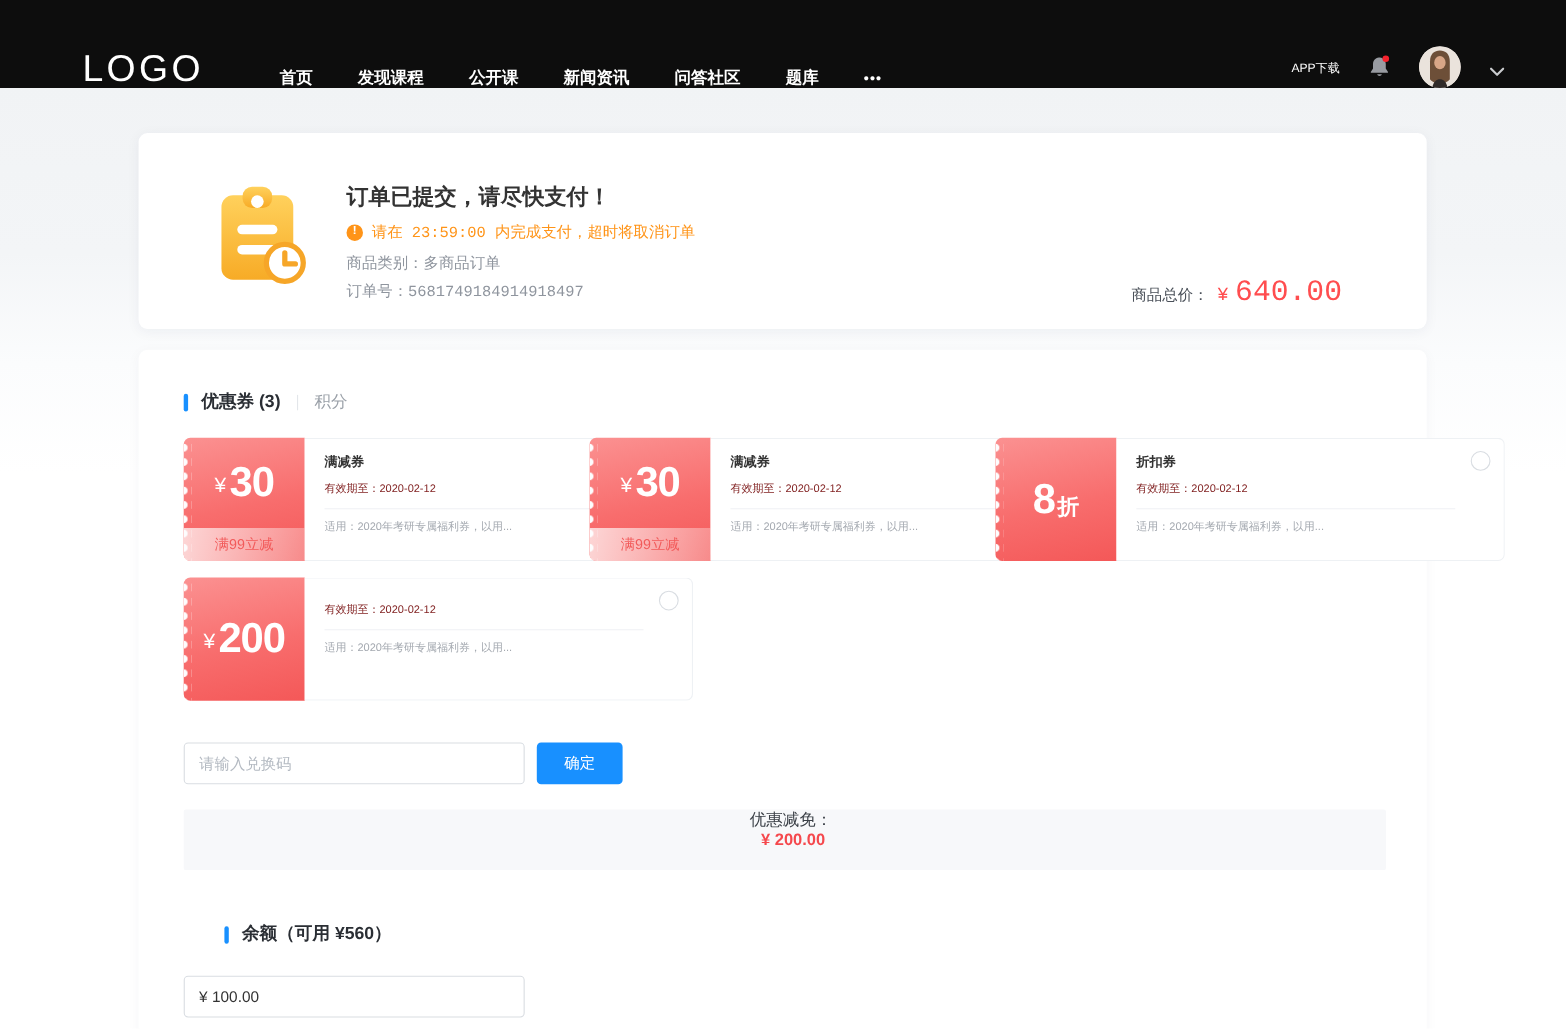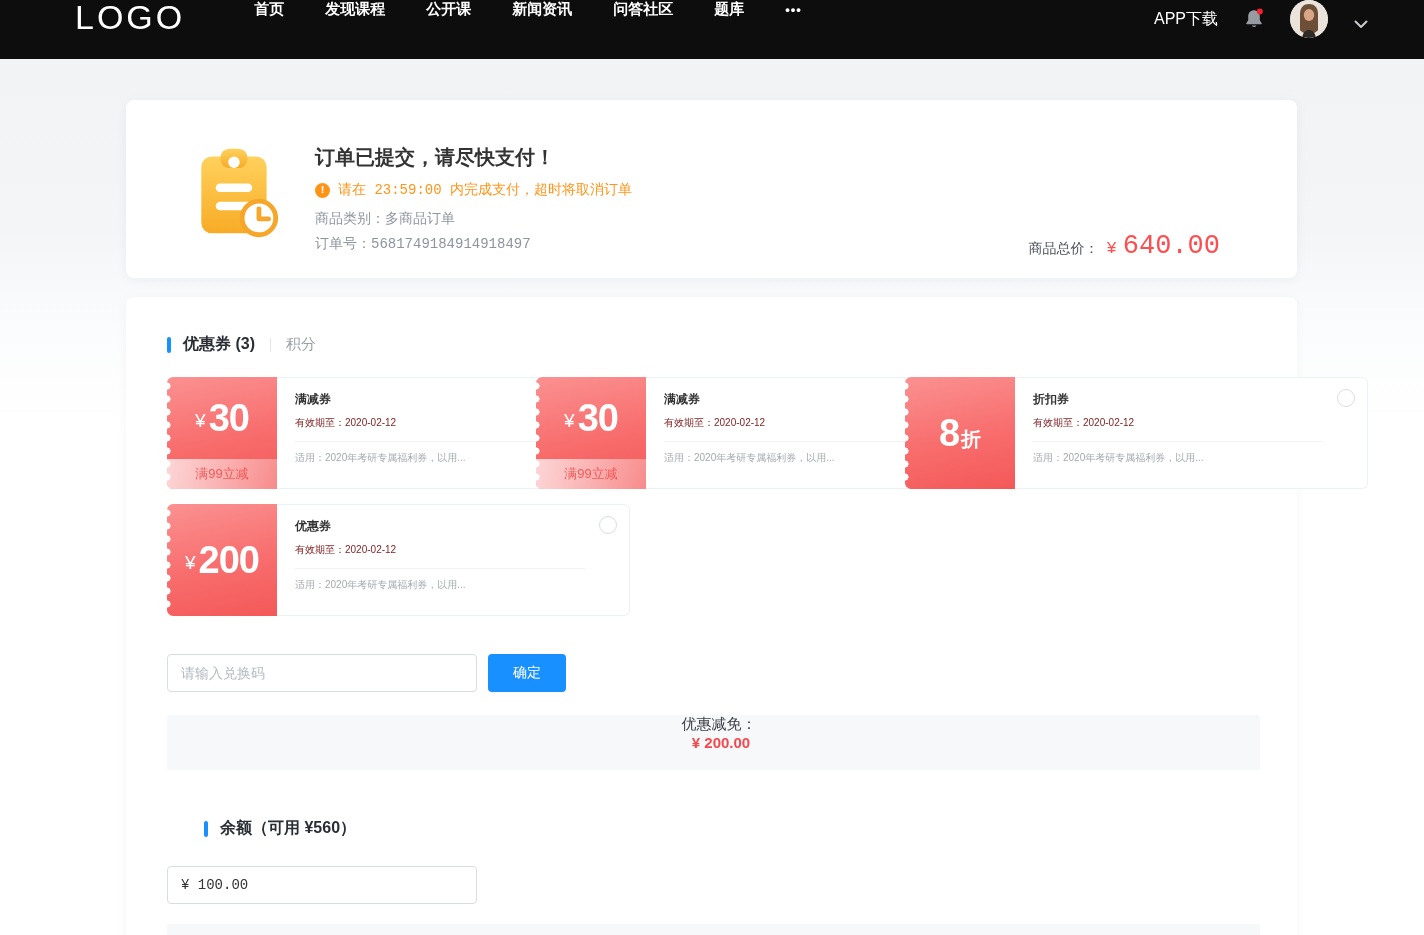--- a/index.html
+++ b/index.html
@@ -1,27 +1,27 @@
 <!DOCTYPE html>
 <html><head>
 <meta charset="utf-8">
 <style>
   * { margin:0; padding:0; box-sizing:border-box; }
   html,body { width:1424px; height:935px; overflow:hidden;
     font-family:"Liberation Sans","DejaVu Sans",sans-serif; }
   body { background:linear-gradient(180deg,#f0f2f4 0px,#f3f5f7 230px,#fbfcfd 330px,#ffffff 430px); }
 
   
-  .nav { height:59px; background:#0d0d0d; display:flex; align-items:flex-start; padding:0 56px 0 75px; }
+  .nav { height:80px; background:#0d0d0d; display:flex; align-items:flex-end; padding:0 56px 0 75px; }
   .logo { color:#fff; font-size:34px; font-weight:200; letter-spacing:3px; line-height:1; }
   .nav-items { display:flex; align-items:center; gap:41px; margin-left:69px; }
   .nav-item { color:#fff; font-size:15px; font-weight:600; cursor:pointer; white-space:nowrap; }
   .nav-item.more { letter-spacing:1px; font-size:13px; }
   .nav-right { margin-left:auto; display:flex; align-items:center; gap:26px; }
-  .app-dl { color:#fff; font-size:16px; cursor:pointer; }
+  .app-dl { color:#fff; font-size:11px; cursor:pointer; }
   .bell { position:relative; width:20px; height:22px; cursor:pointer; }
   .avatar { width:38px; height:38px; border-radius:50%; overflow:hidden; background:#ece6e0; cursor:pointer; }
   .chev { width:14px; height:9px; cursor:pointer; }
 
   
   .wrap { width:1171px; margin:0 auto 0 126px; }
   .banner { margin-top:41px; background:#fff; border-radius:8px; height:178px;
     box-shadow:0 2px 12px rgba(20,40,80,.05); display:flex; align-items:flex-start; padding:44px 77px 0 59px;font-family:Liberation Mono, monospace; }
   .clip-ic { width:96px; height:98px; flex:none; }
   .banner-info { margin-left:34px; }
@@ -78,21 +78,21 @@
   .redeem input::placeholder { color:#b4bac2; }
   .btn-confirm { width:78px; height:38px; margin-left:11px; background:#1890ff; color:#fff;
     border:none; border-radius:4px; font-size:14px; cursor:pointer; font-family:inherit; }
 
   .discount { margin-top:23px; width:1093px; height:55px; background:#f7f8fa; border-radius:2px;
     display:flex; align-items:center; padding-left:11px;flex-direction:column; }
   .d-label { font-size:15px; color:#3b4047; }
   .d-val { font-size:15px; font-weight:700; color:#f5484d; margin-left:4px; }
 
   .balance-head { margin-top:48px;margin-left:37px; }
-  .balance-input { margin-top:27px;font-family:Liberation Mono, monospace; }
+  .balance-input { margin-top:27px; }
   .balance-input input { width:310px; height:38px; border:1px solid #d9dde2; border-radius:4px;
     padding:0 13px; font-size:14px; color:#333; outline:none; font-family:inherit; }
   .bottom-strip { margin-top:20px; width:1093px; height:55px; background:#f7f8fa; border-radius:2px; }
 </style>
 </head>
 <body>
 
 <div class="nav">
   <div class="logo">LOGO</div>
   <div class="nav-items">
@@ -240,21 +240,20 @@
 
       <div class="coupon">
         <div class="c-left">
           <div class="c-val">
             <span class="c-cur">¥</span>
               <span class="c-num">200</span>
           </div>
 
         </div>
         <div class="c-right">
-          <div class="c-name">优惠券</div>
           <div class="c-valid"><span>有效期至：</span><span>2020-02-12</span></div>
           <hr class="c-line">
           <div class="c-apply">适用：2020年考研专属福利券，以用...</div>
           <span class="c-radio">
             
           </span>
         </div>
       </div>
     </div>
 

